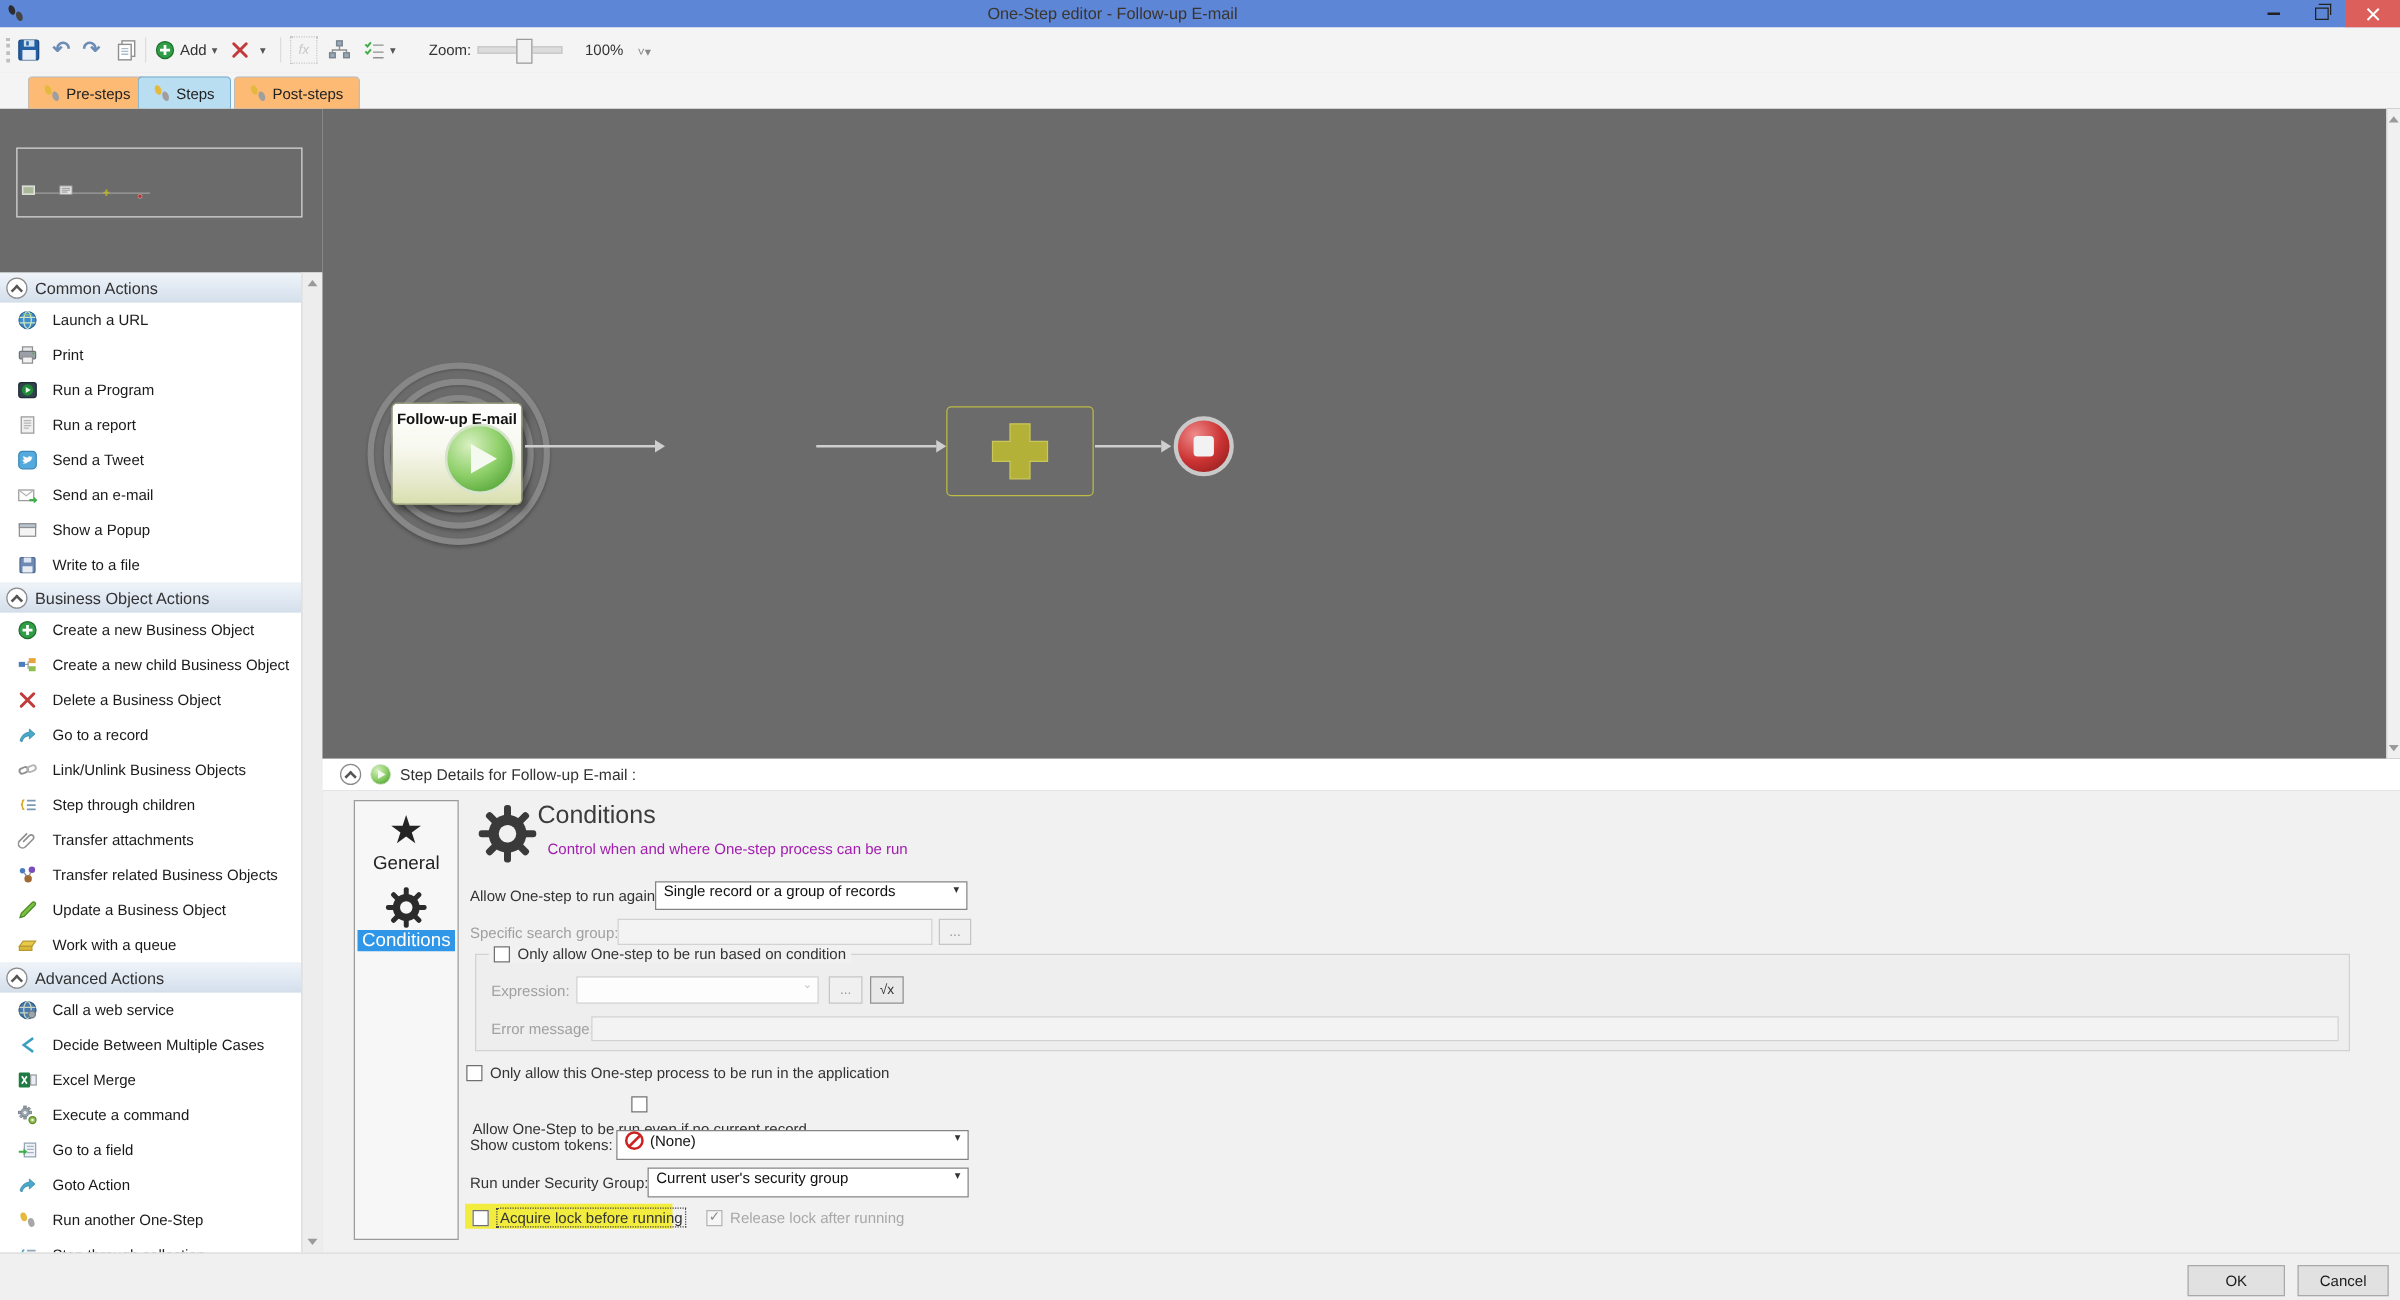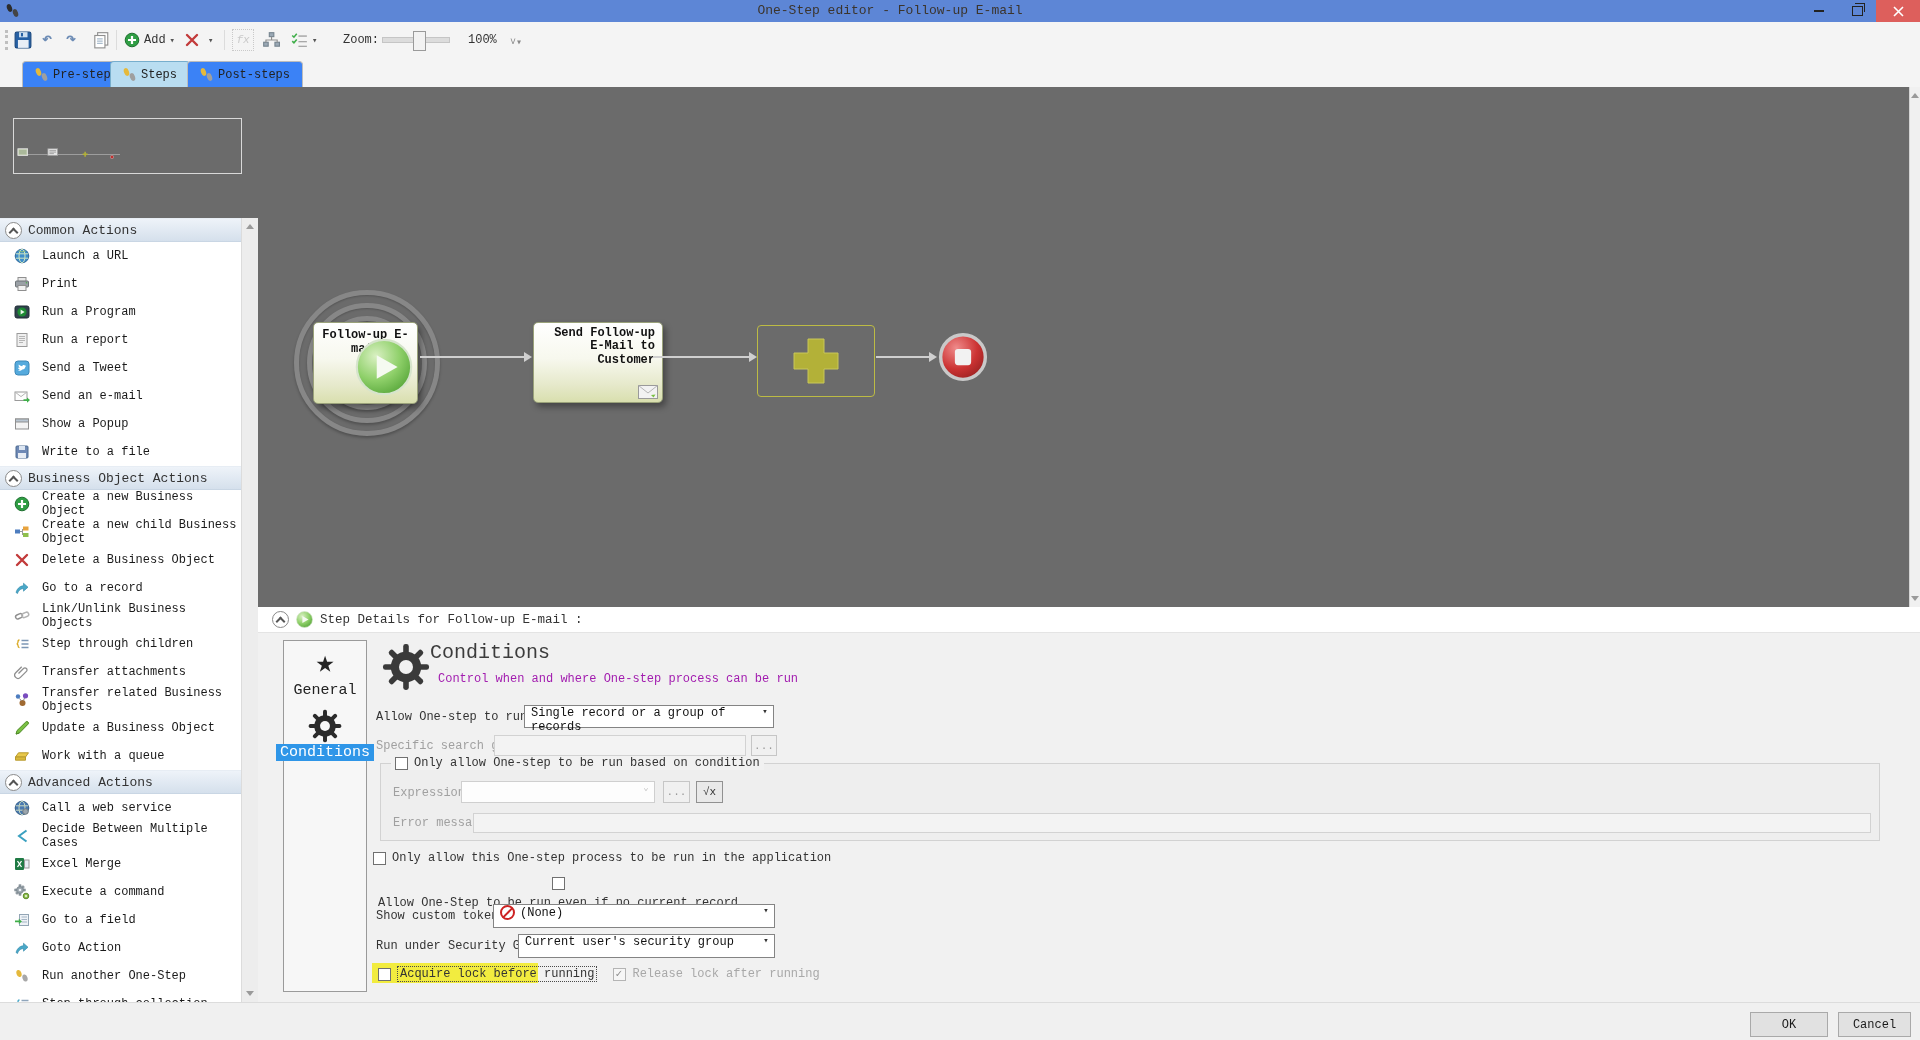--- a/index.html
+++ b/index.html
@@ -1,18 +1,18 @@
 <!DOCTYPE html>
 <html style="--c-titlebar: #5d86d6; --c-canvas: #6b6b6b; --c-select: #2f96e8; --c-highlight: #f2ec3f;"><head>
 <meta charset="utf-8">
 <title>One-Step editor</title>
 <style>
   html,body{margin:0;padding:0;width:1920px;height:1040px;overflow:hidden;
     font-family:"Liberation Sans",sans-serif;background:#f0f0f0;}
-  .abs{position:absolute;font-family:Liberation Mono, monospace;}
+  .abs{position:absolute;}
   
   #titlebar{left:0;top:0;width:1920px;height:22px;background:var(--c-titlebar,#5d86d6);}
   #titlebar .title{position:absolute;left:0;right:140px;top:0;height:22px;line-height:22px;
     text-align:center;font-size:13px;color:#3b342c;}
   .wbtn{position:absolute;top:0;height:22px;display:flex;align-items:center;justify-content:center;}
   #btn-min{left:1800px;width:38px;}
   #btn-restore{left:1838px;width:38px;}
   #btn-close{left:1876px;width:44px;background:#dd5f5c;}
   #btn-min span{width:10px;height:2px;background:#222;display:block;}
   #btn-restore .sq{width:9px;height:8px;border:1px solid #222;background:transparent;position:relative;}
@@ -27,21 +27,21 @@
   .uglyph{font-size:17px;font-weight:bold;color:#6d8cb5;line-height:18px;}
   .ddarrow{font-size:9px;color:#555;}
   .fxbox{width:20px;height:20px;border:1px dotted #c9c9c9;color:#c9c9c9;font-style:italic;
     font-size:11px;display:flex;align-items:center;justify-content:center;}
   #zoom-track{position:relative;width:66px;height:4px;background:#dcdcdc;border:1px solid #c5c5c5;}
   #zoom-thumb{position:absolute;left:30px;top:-7px;width:11px;height:18px;background:#f2f2f2;border:1px solid #9a9a9a;}
   #tb-overflow{position:absolute;left:510px;top:14px;font-size:10px;color:#888;}
   
   #tabbar{left:0;top:58px;width:1920px;height:29px;background:#f4f4f4;}
   .tab{position:absolute;top:3px;height:25px;border:1px solid #bcbcbc;border-bottom:none;
-    border-radius:4px 4px 0 0;background:#3b82f6;display:flex;align-items:center;gap:5px;
+    border-radius:4px 4px 0 0;background:#fdba74;display:flex;align-items:center;gap:5px;
     padding:0 12px;font-size:12px;color:#222;}
   .tab.active{background:#b9ddf1;border-color:#77aecd;}
   .fsteps{width:13px;height:13px;position:relative;display:inline-block;}
   .fsteps:before{content:"";position:absolute;left:1px;top:0;width:5px;height:8px;border-radius:50%;
     background:#e5b93c;transform:rotate(-20deg);}
   .fsteps:after{content:"";position:absolute;left:7px;top:5px;width:5px;height:8px;border-radius:50%;
     background:#9f9f9f;transform:rotate(-20deg);}
   .fsteps.dark:before{background:#2c2c2c;}
   .fsteps.dark:after{background:#444;}
   
@@ -480,28 +480,20 @@
             <stop offset="0.55" stop-color="#8fd06a"></stop>
             <stop offset="1" stop-color="#54a437"></stop>
           </radialGradient>
         </defs>
         <circle cx="16" cy="16" r="15" fill="url(#gp)" stroke="#d6e4cc" stroke-width="1.2"></circle>
         <path d="M12 9.5l11.5 6.5L12 22.5z" fill="#f5faf1"></path>
       </svg></span>
 
   <div class="arrow" style="left:162px;width:104px;"></div>
 
-  <div class="node" id="node-email">
-    <span>Send Follow-up E-Mail to Customer</span>
-    <span id="env-small" style="display: inline-block;"><svg width="20" height="14" viewBox="0 0 20 14">
-          <rect x="0.5" y="0.5" width="19" height="13" fill="#f2f2f2" stroke="#9a9a9a"></rect>
-          <path d="M0.5 0.5L10 8l9.5-7.5" fill="none" stroke="#b5b5b5"></path>
-          <path d="M13 10l4.5-.5-2 3z" fill="#7ac143"></path>
-        </svg></span>
-  </div>
 
   <div class="arrow" style="left:395px;width:96px;"></div>
 
   <div id="node-insert">
     <span style="width: 56px; height: 56px; display: inline-block;"><svg width="56" height="56" viewBox="0 0 56 56">
           <path d="M20 6h16v14h14v16H36v14H20V36H6V20h14z" fill="#b3b138" stroke="#c9c75a"></path>
         </svg></span>
   </div>
 
   <div class="arrow" style="left:618px;width:53px;"></div>

